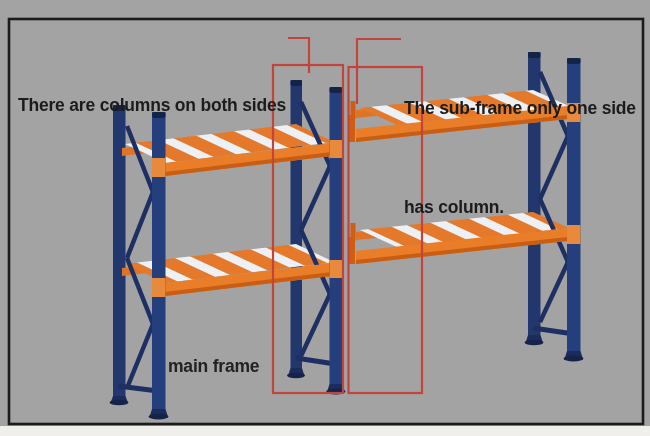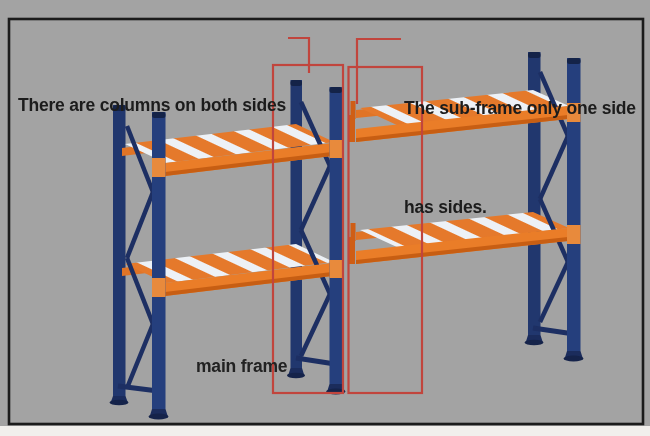--- a/index.html
+++ b/index.html
@@ -2,21 +2,21 @@
 <html><head>
 <meta charset="utf-8">
 <style>
   html,body{margin:0;padding:0;background:#f6f4f1;font-family:"Liberation Sans",sans-serif;}
   .stage{position:relative;width:645px;height:436px;background:#a3a3a3;overflow:hidden;padding-left:38px;}
   .rack-svg{position:absolute;left:0;top:0;width:650px;height:436px;display:block;}
   .note{position:absolute;color:#1c1c1c;font-weight:700;font-size:17.5px;line-height:32px;white-space:pre;letter-spacing:-0.2px;}
   .note-left{left:18px;top:25px;}
   .note-right{left:404px;top:26px;line-height:33px;}
   .frame-label{position:absolute;color:#222;font-weight:700;font-size:17.5px;white-space:pre;letter-spacing:-0.2px;}
-  .label-main{left:196px;top:356px;}
+  .label-main{left:168px;top:356px;}
   .label-sub{left:429px;top:353px;}
   .bottom-strip{position:absolute;left:0;top:426px;width:650px;height:10px;background:#f1efec;}
 </style>
 </head>
 <body>
 
 <div class="stage">
 
   <svg class="rack-svg" viewBox="0 0 650 436" aria-hidden="true">
     <defs>
@@ -142,19 +142,19 @@
 
     <rect x="9" y="19" width="634" height="405" fill="none" stroke="#1b1b1b" stroke-width="2.6"></rect>
   </svg>
 
   <div class="note note-left">
     <div>There are columns on both sides</div>
   </div>
 
   <div class="note note-right">
     <div>The sub-frame only one side</div>
-    <div>has sides.</div>
+    <div>has column.</div>
   </div>
 
   <div class="frame-label label-main">main frame</div>
 
   <div class="bottom-strip"></div>
 </div>
 
 </body></html>

